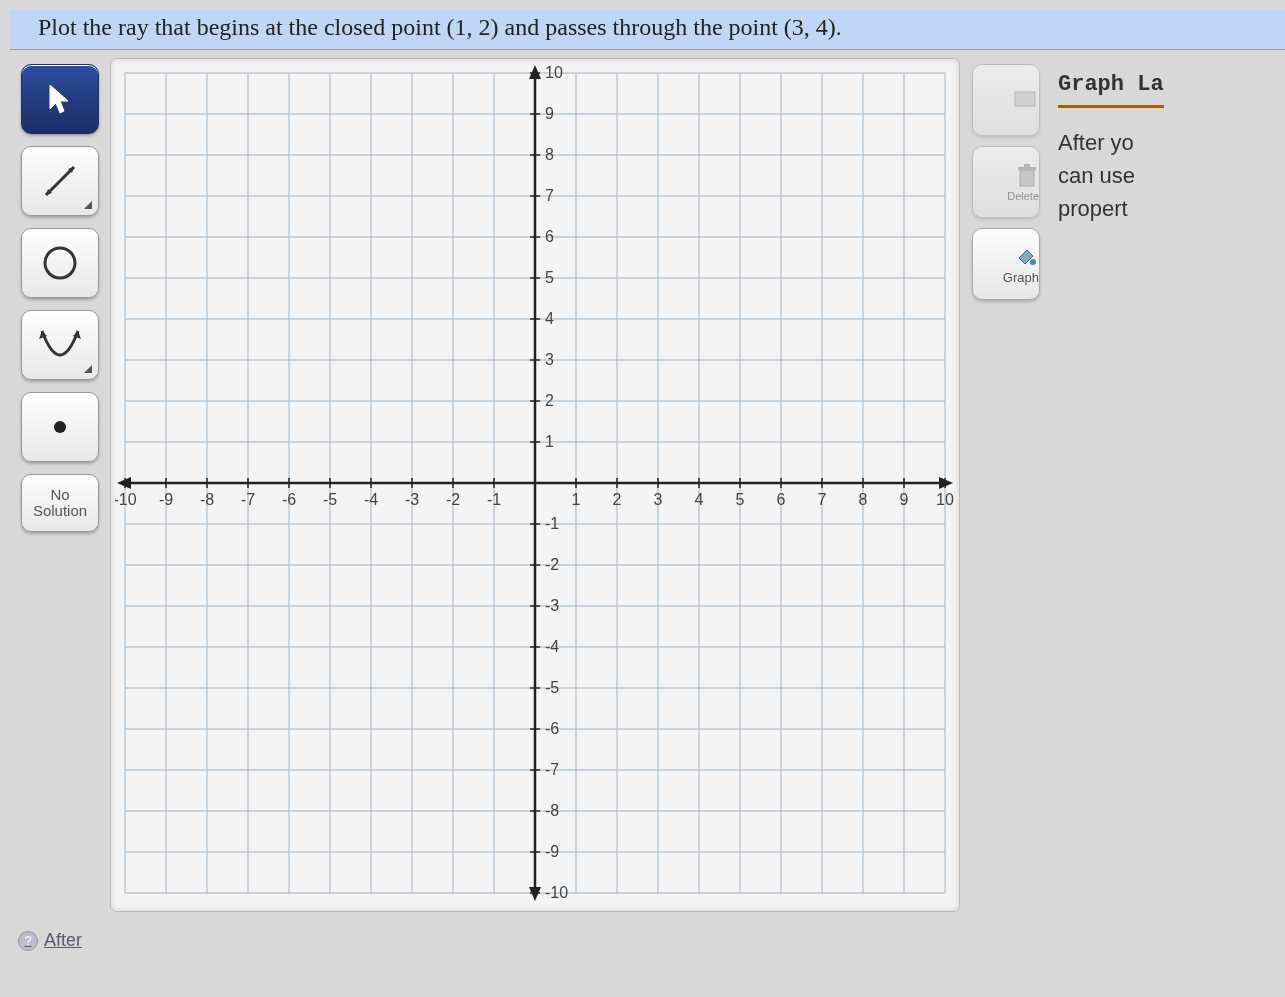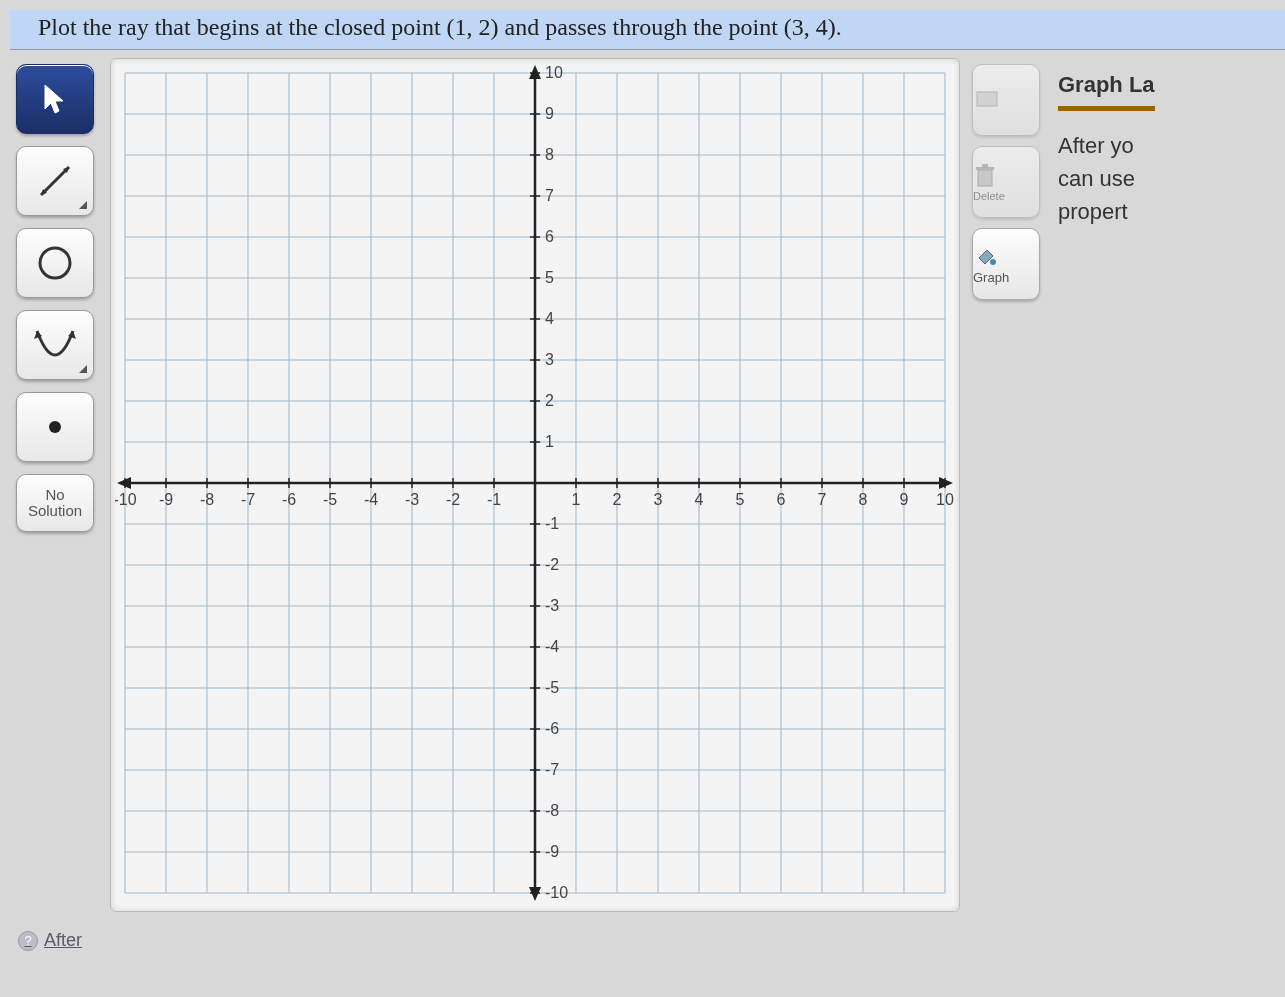--- a/index.html
+++ b/index.html
@@ -22,20 +22,21 @@
     display: flex;
     align-items: flex-start;
     gap: 6px;
     padding: 6px;
   }
   .toolbar {
     display: flex;
     flex-direction: column;
     gap: 12px;
     width: 88px;
+    align-items: center;
     padding-top: 6px;
   }
   .tool-btn {
     width: 78px;
     height: 70px;
     border: 1px solid #999;
     border-radius: 10px;
     background: linear-gradient(#fdfdfd,#e8e8e8);
     display: flex;
     align-items: center;
@@ -69,30 +70,30 @@
     box-shadow: inset 0 0 6px rgba(0,0,0,0.15);
     padding: 4px;
   }
   .right-tools{
     display:flex;flex-direction:column;gap:10px;align-items:center;
     width:80px;padding-top:6px;
   }
   .rt-btn{
     width:68px;height:72px;border:1px solid #aaa;border-radius:10px;
     background:linear-gradient(#fdfdfd,#e6e6e6);
-    display:flex;flex-direction:column;align-items:flex-start;justify-content:center;
+    display:flex;flex-direction:column;align-items:flex-end;justify-content:center;
     font-size:13px;color:#555;box-shadow:0 2px 3px rgba(0,0,0,0.2);
     cursor:pointer; 
   }
   .rt-btn.disabled{opacity:0.55;cursor:default;}
   .side-text{
     display:flex;flex-direction:column;gap:8px;
     padding:6px 0 0 6px; font-size:22px;color:#333;
   }
-  .side-text .hdr{font-weight:bold;border-bottom:5px solid #a16207;padding:8px 0;}
+  .side-text .hdr{font-weight:bold;border-bottom:3px solid #a16207;padding:8px 0;font-family:Liberation Mono, monospace;}
   .side-text .body{padding-top:10px;line-height:1.5;}
   .help-link{
     position:absolute; left:18px; top:930px;
     font-size:18px;color:#5a5a6a;text-decoration:underline;
     display:flex;align-items:center;gap:6px;
   }
   .help-link .qicon{
     width:20px;height:20px;border-radius:50%;background:#bcbccc;
     display:flex;align-items:center;justify-content:center;font-size:13px;color:#fff;
     border:1px solid #999;

